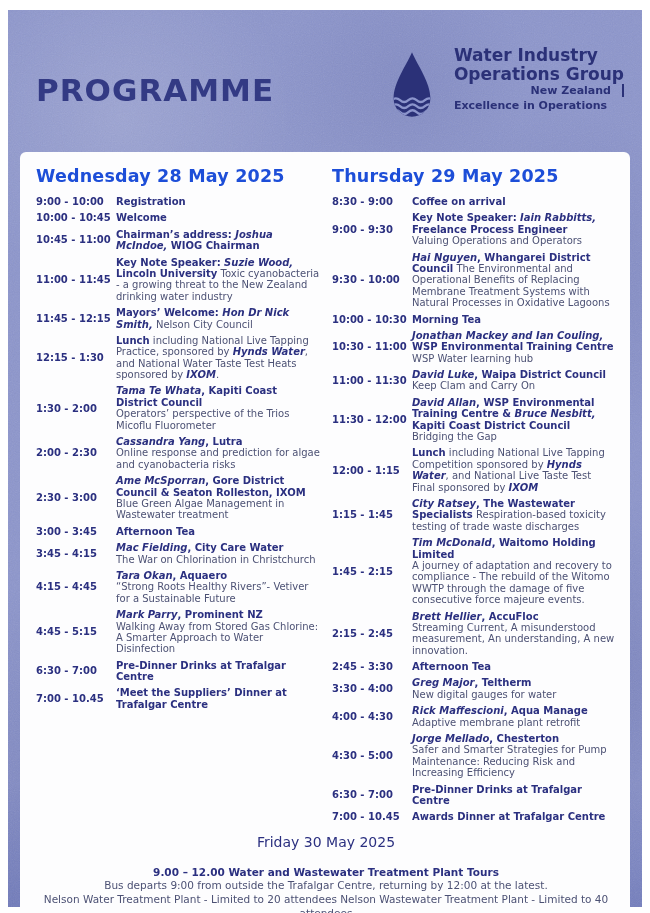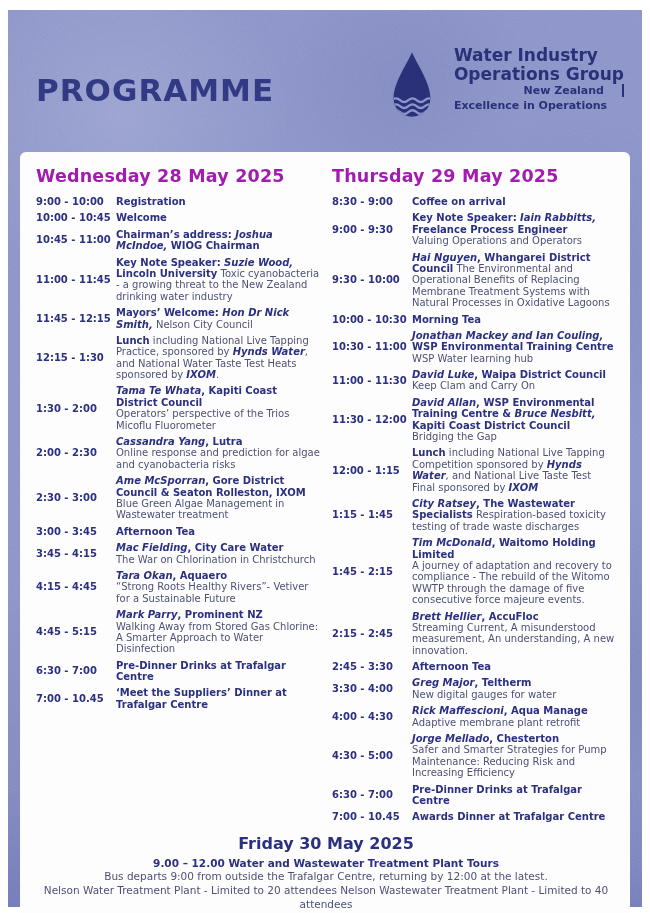--- a/index.html
+++ b/index.html
@@ -25,38 +25,38 @@
     position: relative; height: 142px; display: flex;
     justify-content: space-between; align-items: center; padding: 10px 18px 0 28px;
   }
   .prog-title {
     font-size: 31px; font-weight: bold; color: #333a84; letter-spacing: 1px; margin-top: 8px;
   }
   .logo { display: flex; align-items: flex-start; margin-top: 6px; }
   .logo svg { width: 46px; height: 82px; flex-shrink: 0; margin-top: 4px; }
   .logo-text { margin-left: 19px; color: #2b3178; }
   .logo-line1, .logo-line2 { font-size: 17px; font-weight: bold; line-height: 1.12; }
-  .logo-line3 { font-size: 11px; font-weight: bold; text-align: right; line-height: 1.2; border-right: 2px solid #2b3178; padding-right: 18px; }
+  .logo-line3 { font-size: 11px; font-weight: bold; text-align: right; line-height: 1.2; border-right: 2px solid #2b3178; padding-right: 11px; }
   .logo-tagline { font-size: 11px; font-weight: bold; margin-top: 2px; }
   .panel {
     position: relative; margin: 0 12px 0 12px; background: #fdfdfe;
     border-radius: 6px; padding: 12px 14px 10px 16px; min-height: 726px;
   }
   .columns { display: flex; gap: 12px; }
   .day { flex: 1; min-width: 0; }
-  .day-title { font-size: 17.5px; font-weight: bold; color: #a21caf; margin: 2px 0 10px 0; letter-spacing: 0.2px; }
+  .day-title { font-size: 17.5px; font-weight: bold; color: #1d4ed8; margin: 2px 0 10px 0; letter-spacing: 0.2px; }
   .event { display: flex; margin-bottom: 5px; font-size: 10px; line-height: 1.14; color: #4c5174; align-items: center; }
   .event .time { width: 80px; flex-shrink: 0; font-weight: bold; color: #2b3080; }
   .event .desc { flex: 1; }
   .seg-b { font-weight: bold; color: #2b3080; }
   .seg-bi { font-weight: bold; font-style: italic; color: #2b3080; }
   .seg-i { color: #4c5174; margin-top: 13px; }
   .seg-r { color: #4c5174; }
   .friday { text-align: center; margin-top: 6px; color: #4c5174; }
-  .friday-title { font-size: 16px; font-weight: bold; color: #2b3080; margin-bottom: 4px; }
+  .friday-title { font-size: 14px; font-weight: normal; color: #2b3080; margin-bottom: 16px; }
   .friday-line { font-size: 10.5px; line-height: 1.3; }
   .fl-b { font-weight: bold; color: #2b3080; }
   .fl-bi { font-weight: bold; font-style: italic; color: #2b3080; }
   .fl-r { color: #4c5174; }
 </style>
 </head>
 <body>
 
 <div class="page">
   <div class="blue-bg">

